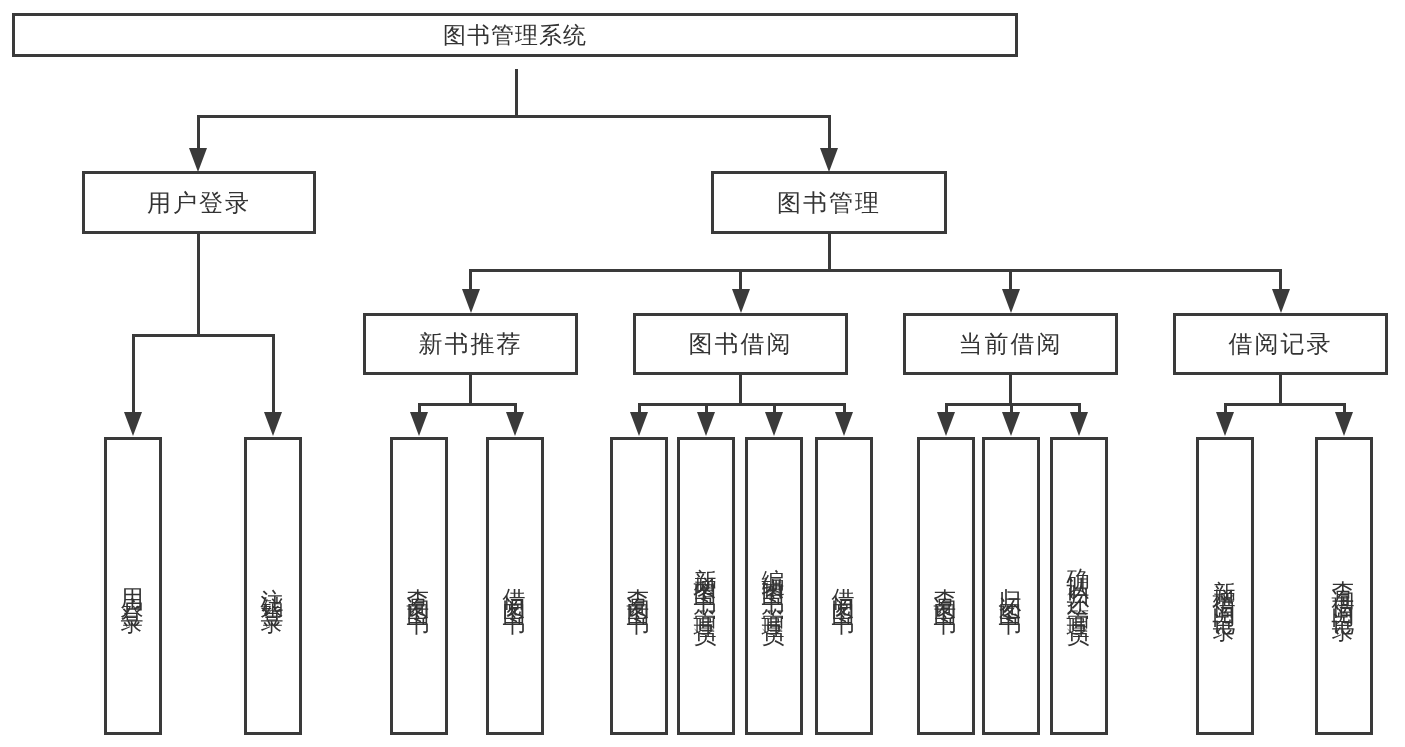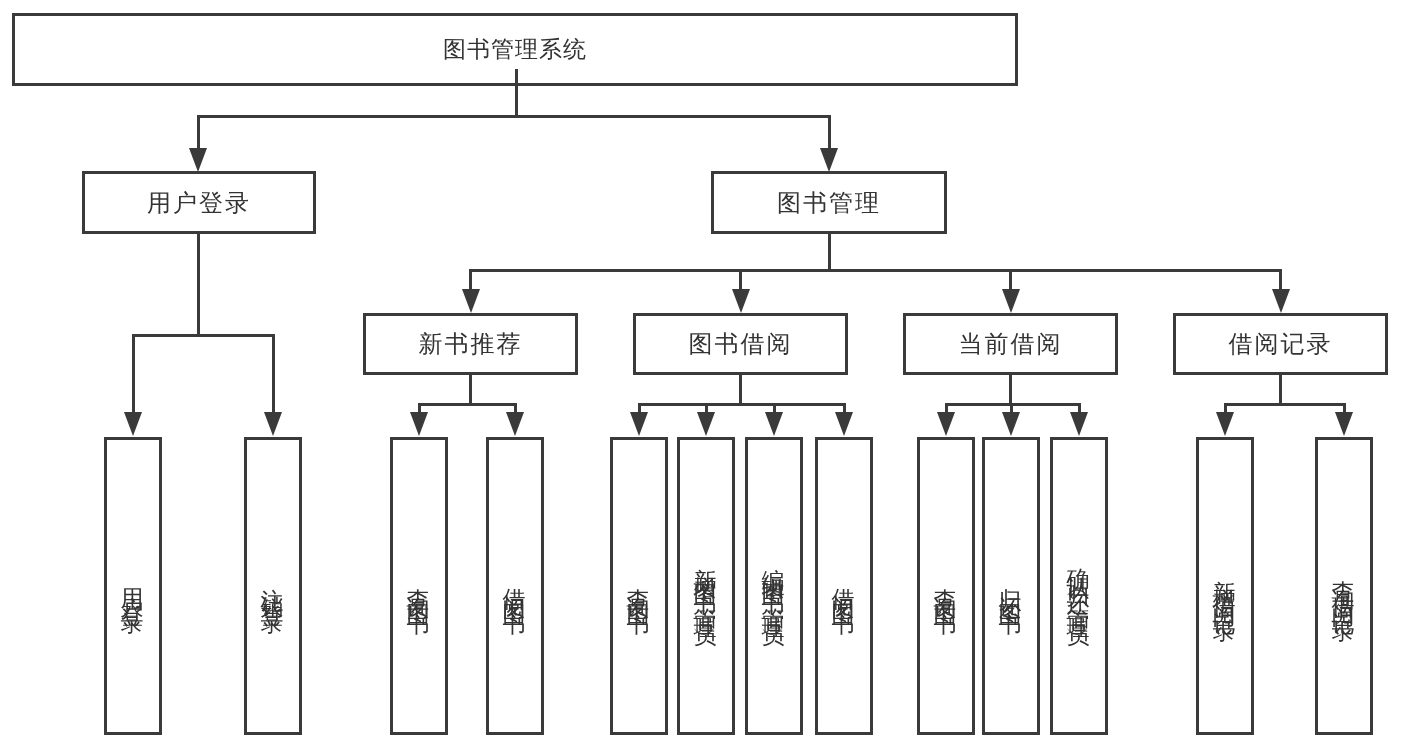--- a/index.html
+++ b/index.html
@@ -30,21 +30,21 @@
     position:absolute; left:1183px; top:711px; z-index:6;
     font-size:20px; color:#a9a9a9; letter-spacing:0.5px;
     text-shadow:1px 1px 0 rgba(255,255,255,0.9); white-space:nowrap;
   }
 </style>
 </head>
 <body>
 
 <div class="canvas">
 
-  <div class="node root" style="left:12px;top:13px;width:1006px;height:73px;">
+  <div class="node root" style="left:12px;top:13px;width:1006px;height:44px;">
     <span class="lbl">图书管理系统</span>
   </div>
 
   <div class="node" style="left:82px;top:171px;width:234px;height:63px;">
     <span class="lbl">用户登录</span>
   </div>
   <div class="node" style="left:363px;top:313px;width:215px;height:62px;">
     <span class="lbl">新书推荐</span>
   </div>
 

